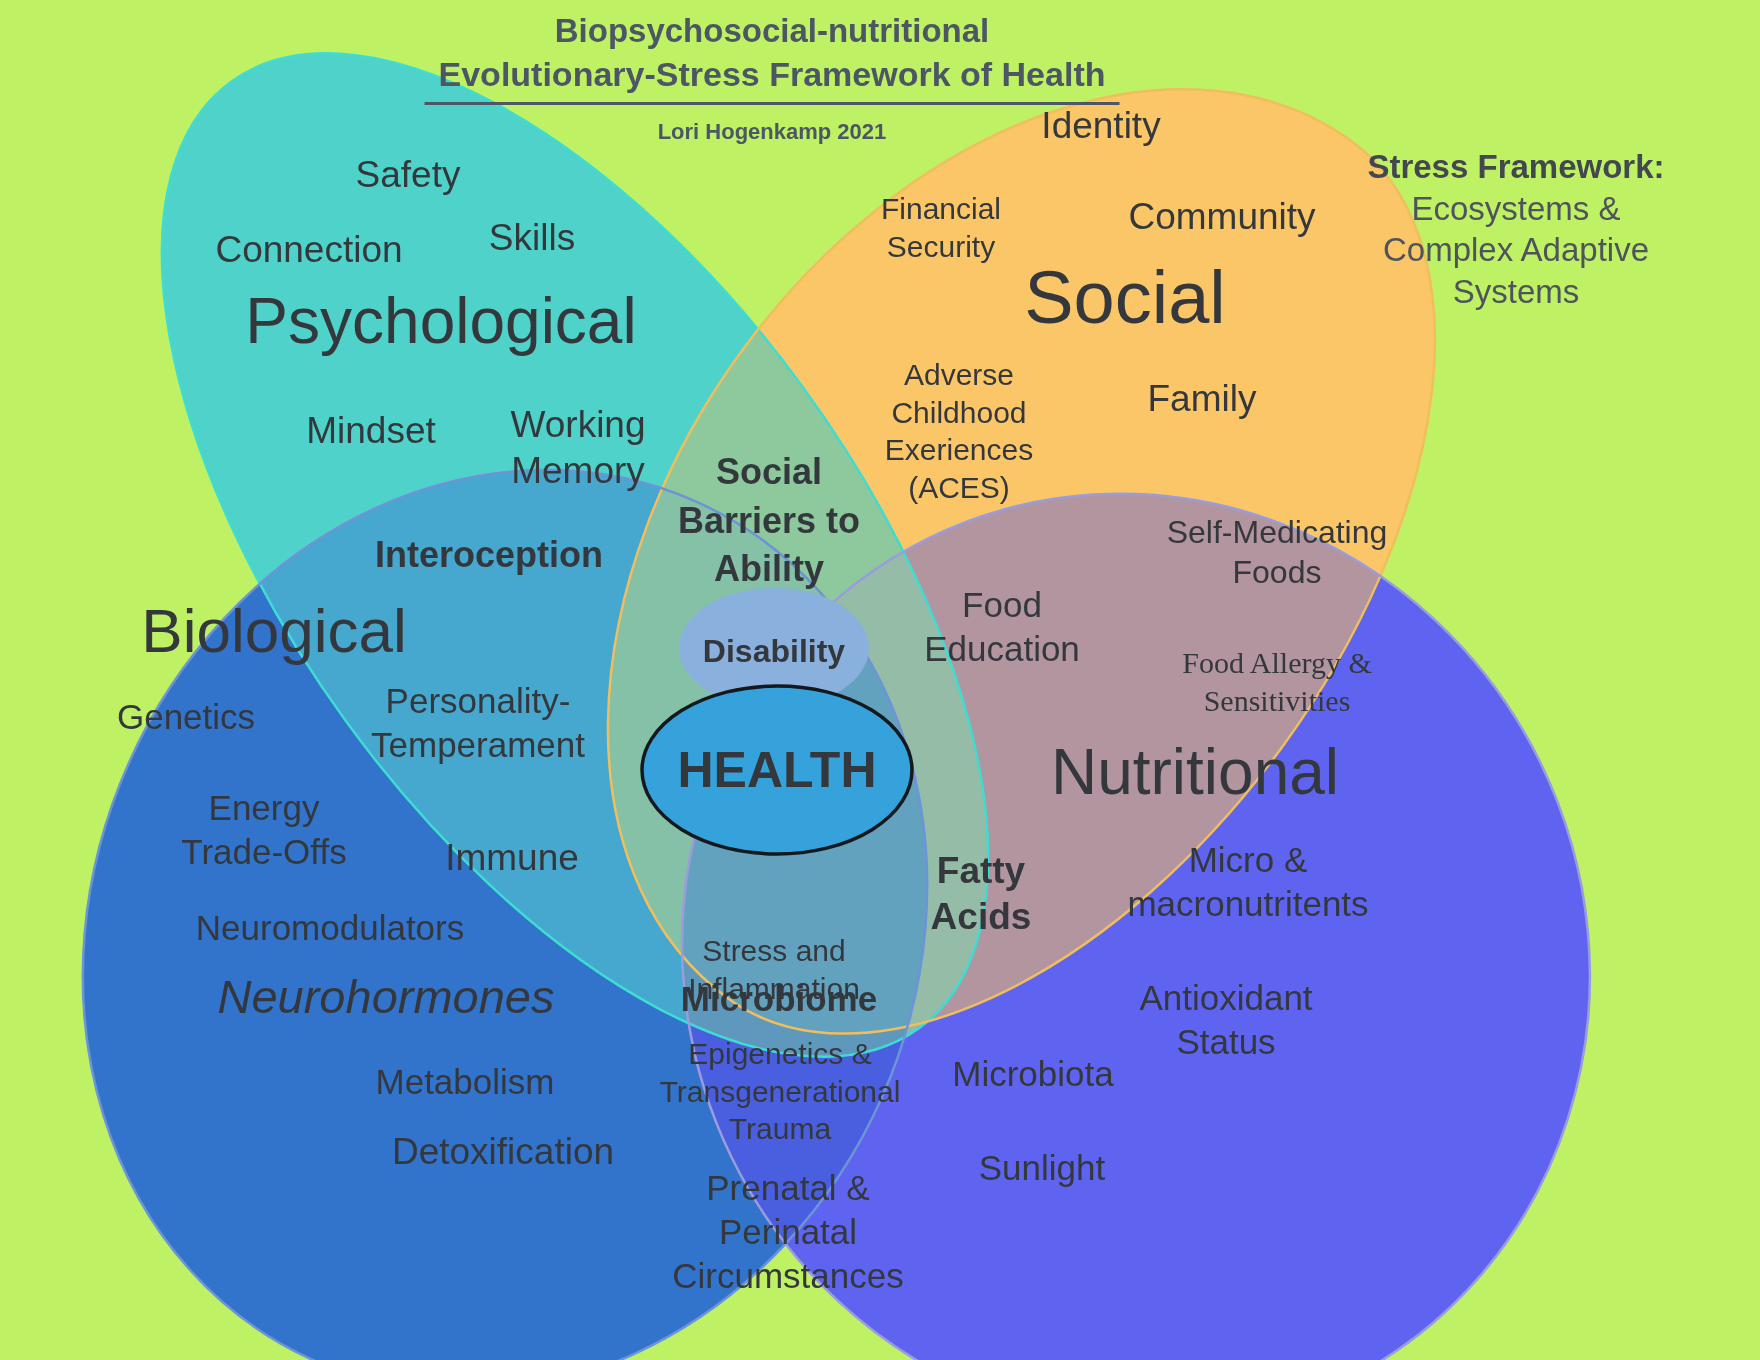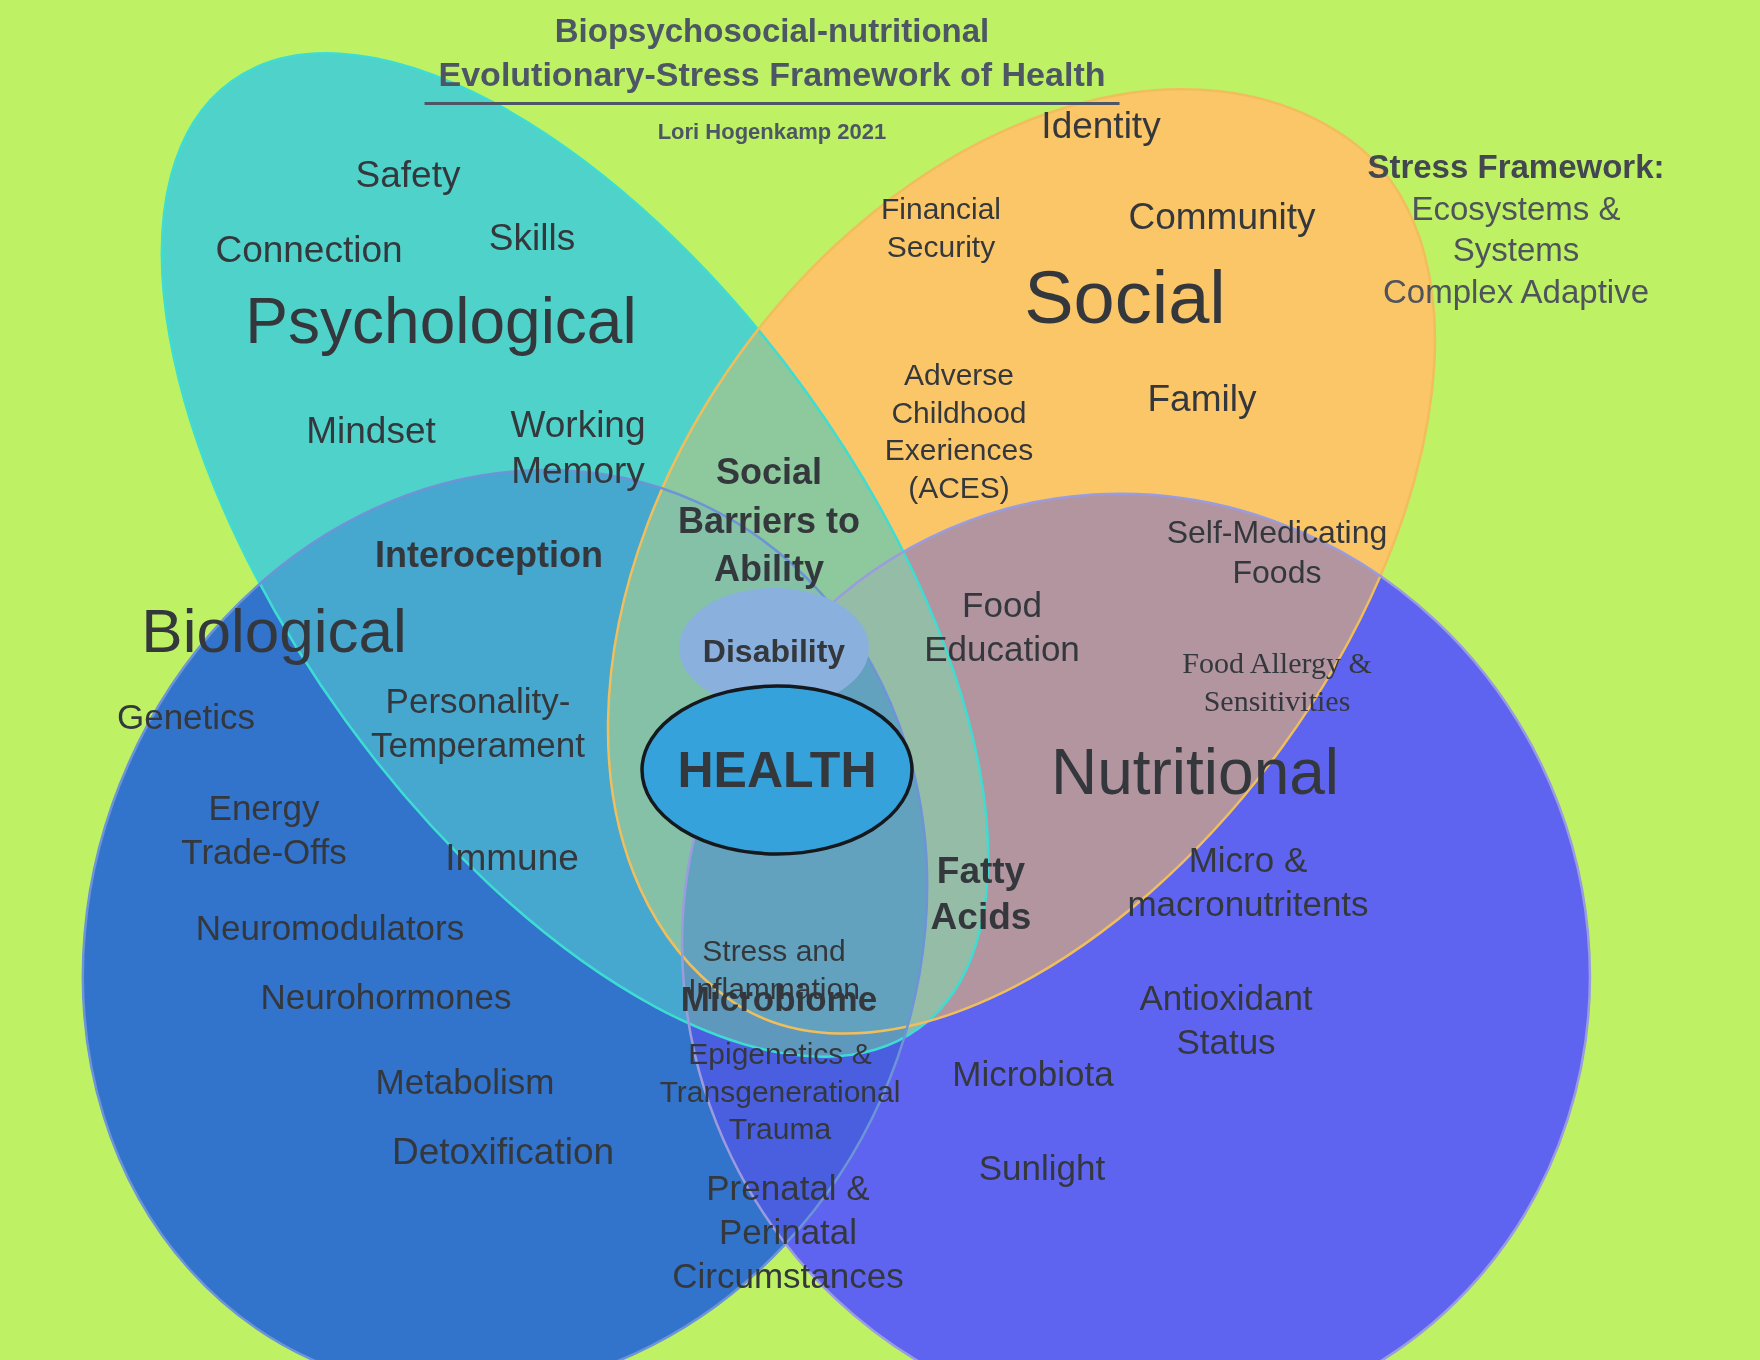--- a/index.html
+++ b/index.html
@@ -95,22 +95,22 @@
 
   <div class="title-block" style="color: rgb(76, 86, 100);">
     <div class="t1">Biopsychosocial-nutritional</div>
     <div><span class="t2" style="border-bottom-color: rgb(76, 86, 100);">Evolutionary-Stress Framework of Health</span></div>
     <div class="author">Lori Hogenkamp 2021</div>
   </div>
 
   <div class="annotation">
     <div class="head" style="color: rgb(67, 71, 79);">Stress Framework:</div>
     <div class="body-line" style="color: rgb(78, 83, 92);">Ecosystems &amp;</div>
+    <div class="body-line" style="color: rgb(78, 83, 92);">Complex Adaptive</div>
     <div class="body-line" style="color: rgb(78, 83, 92);">Systems</div>
-    <div class="body-line" style="color: rgb(78, 83, 92);">Complex Adaptive</div>
   </div>
 
   <div class="layer" id="labels" style="color: rgb(52, 56, 61);">
       <div class="lbl" style="left: 408px; top: 175px; font-size: 37px;">Safety</div>
       <div class="lbl" style="left: 309px; top: 250px; font-size: 37px;">Connection</div>
       <div class="lbl" style="left: 532px; top: 238px; font-size: 37px;">Skills</div>
       <div class="lbl" style="left: 441px; top: 321px; font-size: 64px;">Psychological</div>
       <div class="lbl" style="left: 371px; top: 431px; font-size: 37px;">Mindset</div>
       <div class="lbl" style="left: 578px; top: 448px; font-size: 37px;">Working
 Memory</div>
@@ -144,21 +144,21 @@
       <div class="lbl" style="left: 1033px; top: 1074px; font-size: 35px;">Microbiota</div>
       <div class="lbl" style="left: 1042px; top: 1168px; font-size: 35px;">Sunlight</div>
       <div class="lbl" style="left: 274px; top: 631px; font-size: 62px;">Biological</div>
       <div class="lbl" style="left: 186px; top: 717px; font-size: 35px;">Genetics</div>
       <div class="lbl" style="left: 478px; top: 723px; font-size: 35px;">Personality-
 Temperament</div>
       <div class="lbl" style="left: 264px; top: 830px; font-size: 35px;">Energy
 Trade-Offs</div>
       <div class="lbl" style="left: 512px; top: 858px; font-size: 37px;">Immune</div>
       <div class="lbl" style="left: 330px; top: 928px; font-size: 35px;">Neuromodulators</div>
-      <div class="lbl" style="left: 386px; top: 997px; font-size: 35px;">Neurohormones</div>
+      <div class="lbl" style="left: 386px; top: 997px; font-size: 47px; font-style: italic;">Neurohormones</div>
       <div class="lbl" style="left: 465px; top: 1082px; font-size: 35px;">Metabolism</div>
       <div class="lbl" style="left: 503px; top: 1152px; font-size: 37px;">Detoxification</div>
       <div class="lbl b" style="left: 774px; top: 651px; font-size: 32px;">Disability</div>
       <div class="lbl b" style="left: 777px; top: 770px; font-size: 50px;">HEALTH</div>
       <div class="lbl" style="left: 774px; top: 929px; font-size: 30px; margin-top: 40px;">Stress and
 Inflammation</div>
       <div class="lbl b" style="left: 779px; top: 999px; font-size: 35px;">Microbiome</div>
       <div class="lbl" style="left: 780px; top: 1091px; font-size: 30px;">Epigenetics &amp;
 Transgenerational
 Trauma</div>

